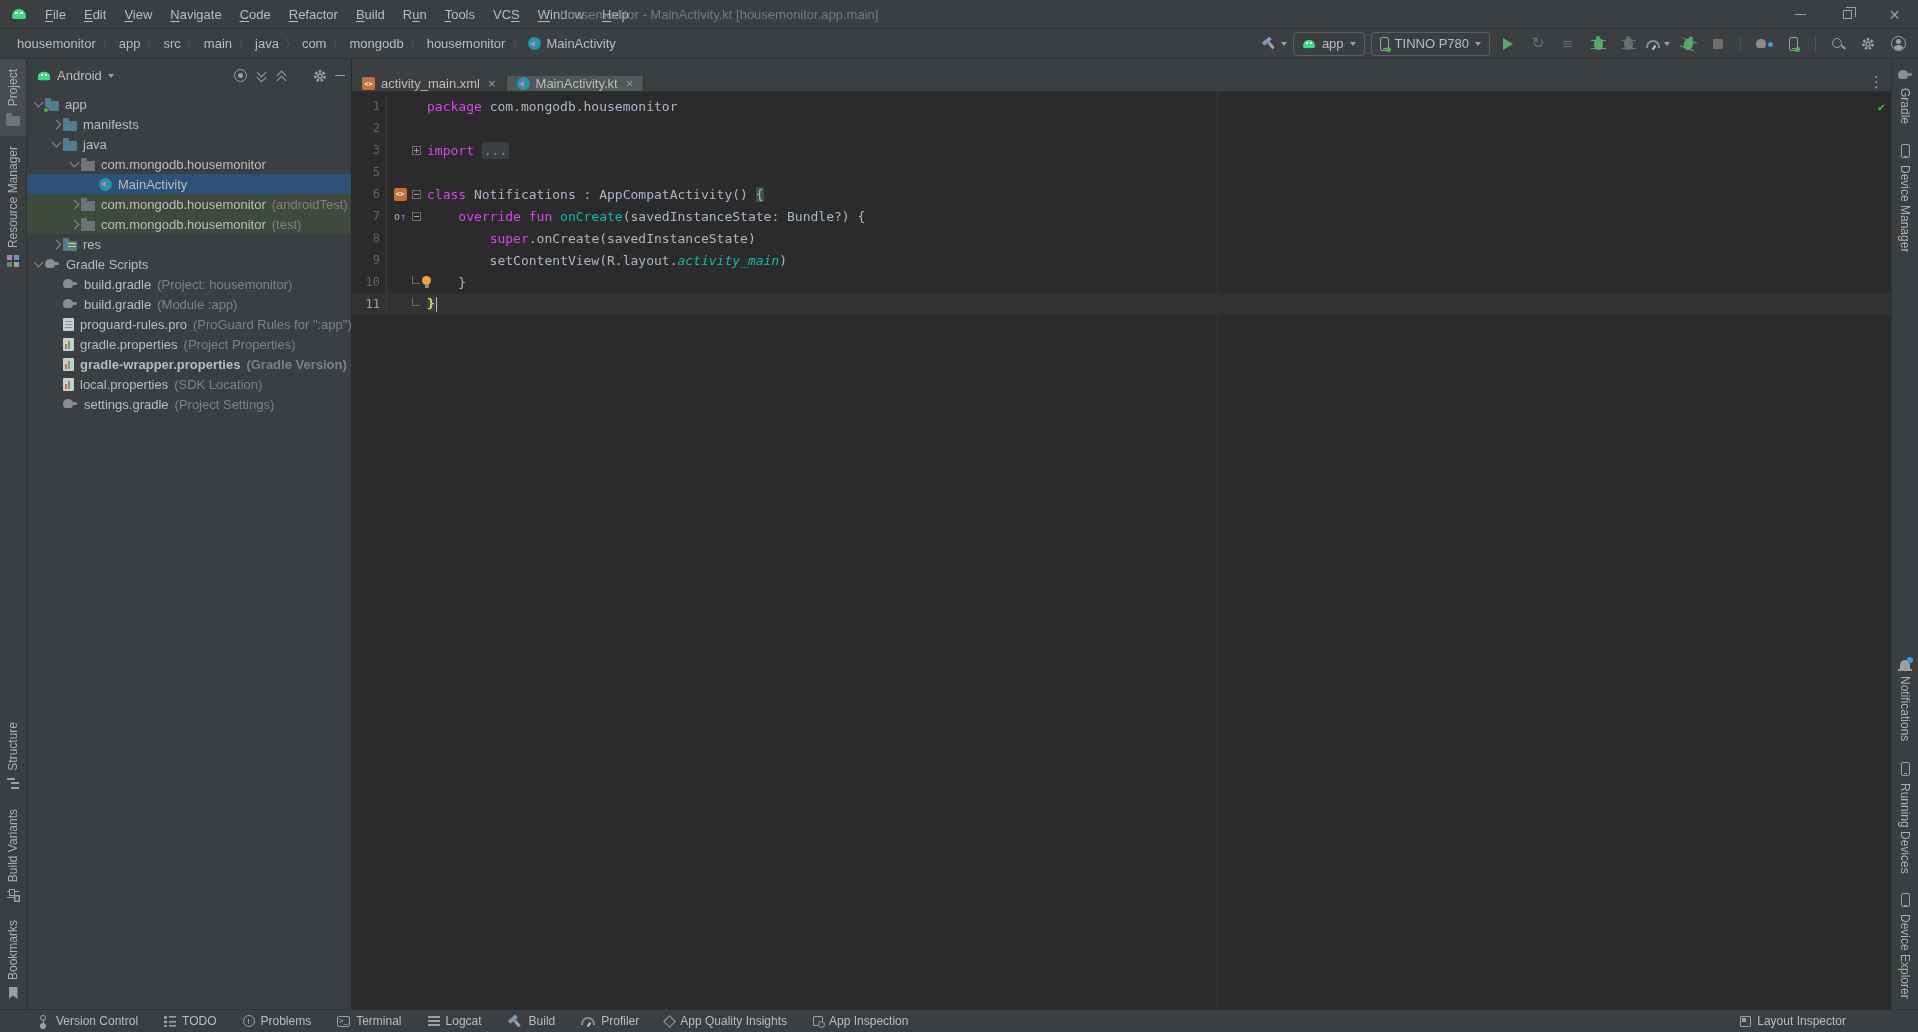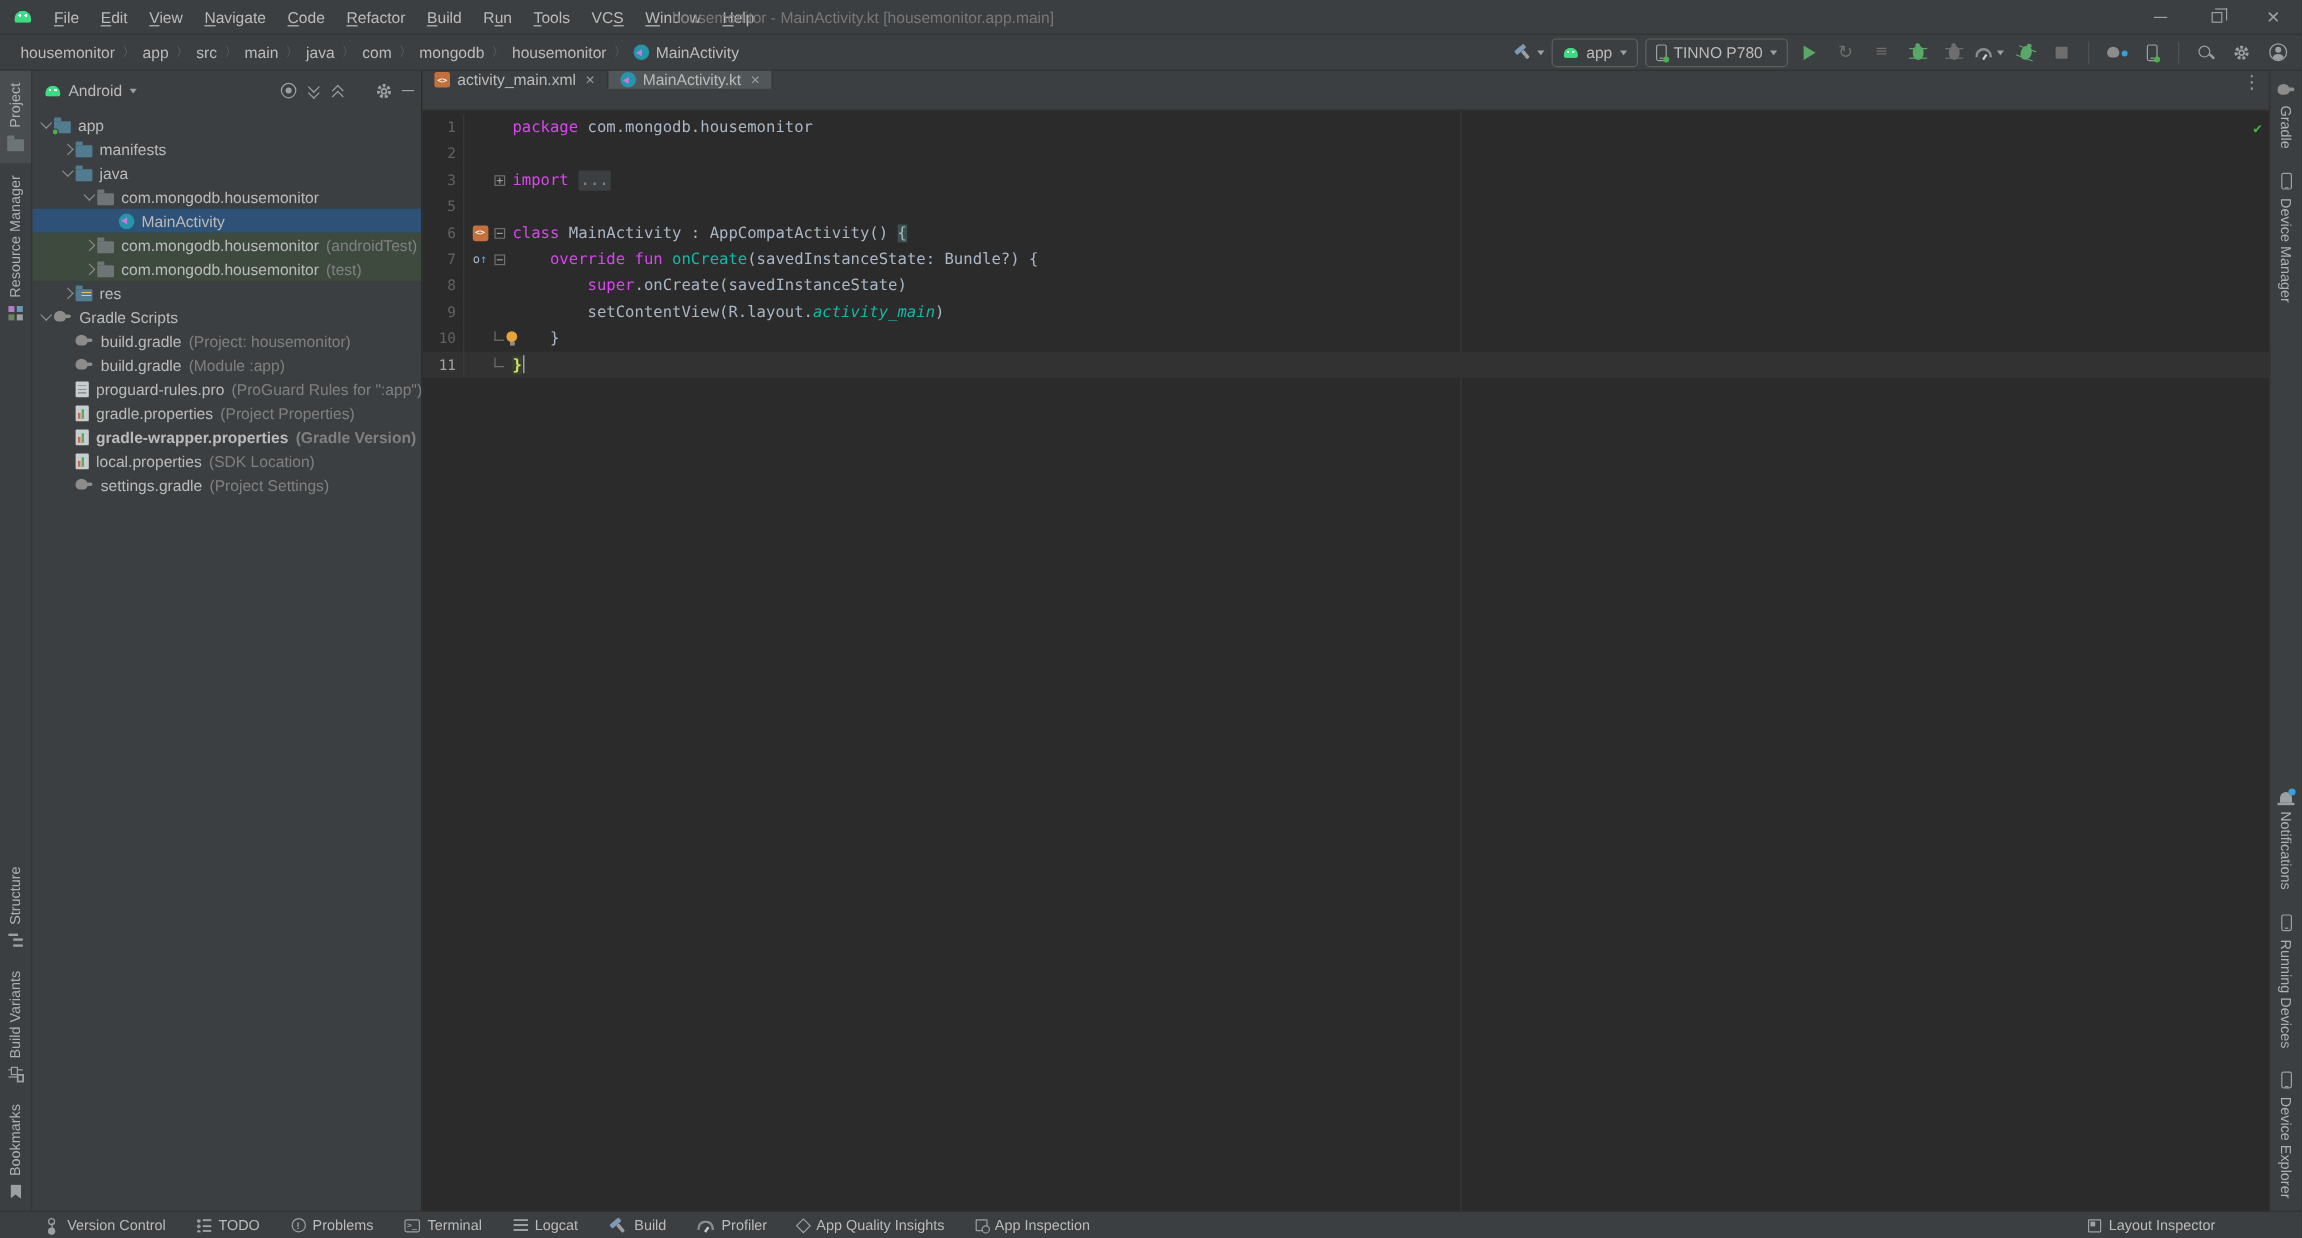--- a/index.html
+++ b/index.html
@@ -64,21 +64,21 @@
   .tree-row.testbg { background:#3f4a3f; }
   .tree-label { color:#bbbbbb; margin-left:6px; }
   .tree-suffix { color:#808080; margin-left:6px; }
   .chev { width:7px; height:7px; border-right:1.6px solid #8c8c8c; border-bottom:1.6px solid #8c8c8c; display:inline-block; flex:none; }
   .chev.closed { transform:rotate(-45deg); margin-right:3px; }
   .chev.open { transform:rotate(45deg); margin-right:3px; margin-top:-3px; }
   .chev.none { visibility:hidden; margin-right:3px; }
 
   
   .editor { flex:1; background:#2b2b2b; display:flex; flex-direction:column; position:relative; min-width:0; }
-  .tabbar { height:33px; background:#3c3f41; border-bottom:1px solid #323232; display:flex; align-items:flex-start; flex:none; }
+  .tabbar { height:33px; background:#3c3f41; border-bottom:1px solid #323232; display:flex; align-items:flex-end; flex:none; }
   .tab { display:flex; align-items:center; gap:6px; padding:0 10px; color:#bbbbbb; border-right:1px solid #323232; }
   .tab.active { background:#515658; }
   .tab-close { color:#9da0a3; font-size:13px; margin-left:2px; }
   .tab-more { margin-left:auto; width:28px; display:flex; align-items:center; justify-content:center; color:#9da0a3; font-size:15px; letter-spacing:0; }
   .editor-body { flex:1; position:relative; font-family:"DejaVu Sans Mono","Liberation Mono",monospace; font-size:13px; padding-top:3px; overflow:hidden; }
   .wrap-guide { position:absolute; left:865px; top:0; bottom:0; width:1px; background:#37393b; }
   .inspect-ok { position:absolute; right:6px; top:8px; color:#4db344; font-size:12px; }
   .code-row { height:22px; display:flex; align-items:center; position:relative; }
   .code-row.caret-line { background:#323232; }
   .ln { width:34px; text-align:right; color:#606366; flex:none; font-size:12px; padding-right:6px; }
@@ -530,21 +530,21 @@
           </div>
           <div class="code-row">
             <span class="ln">6</span>
             <span class="ln-strip"></span>
             <span class="gicon">
               <span class="ic i-xmllayout"></span>
             </span>
             <span class="foldc">
               <span class="fold-minus"></span>
             </span>
-            <span class="code"><span class="seg-kw">class </span><span class="seg-plain">MainActivity : AppCompatActivity() </span><span class="seg-brace">{</span></span>
+            <span class="code"><span class="seg-kw">class </span><span class="seg-plain">Notifications : AppCompatActivity() </span><span class="seg-brace">{</span></span>
           </div>
           <div class="code-row">
             <span class="ln">7</span>
             <span class="ln-strip"></span>
             <span class="gicon">
               <span class="i-override">o<b>↑</b></span>
             </span>
             <span class="foldc">
               <span class="fold-minus"></span>
             </span>

